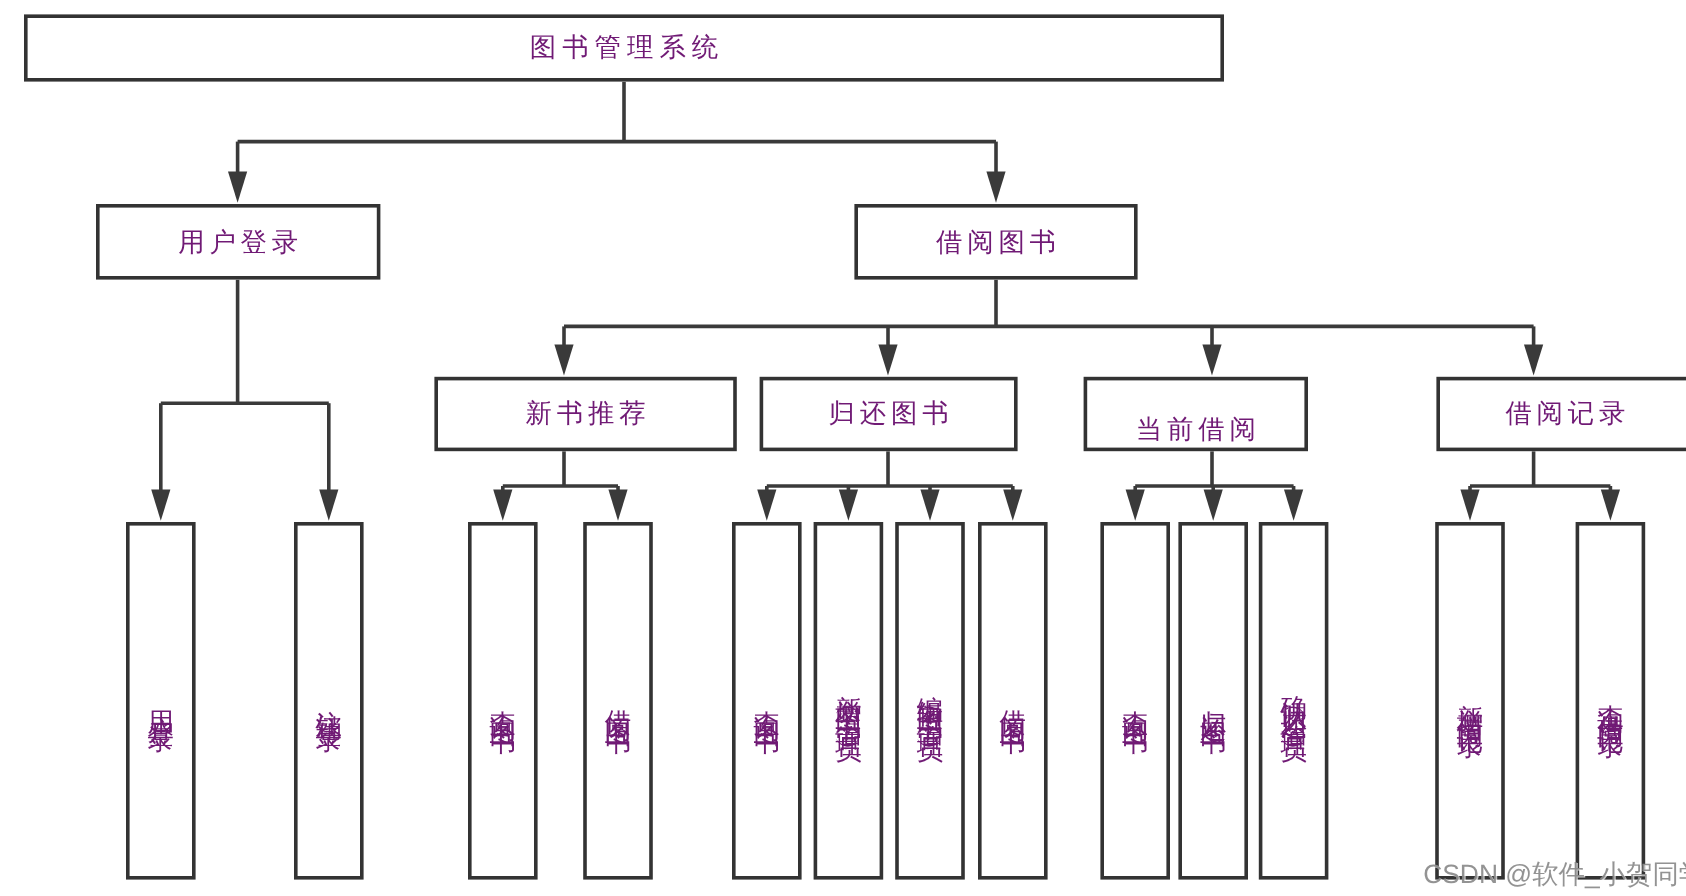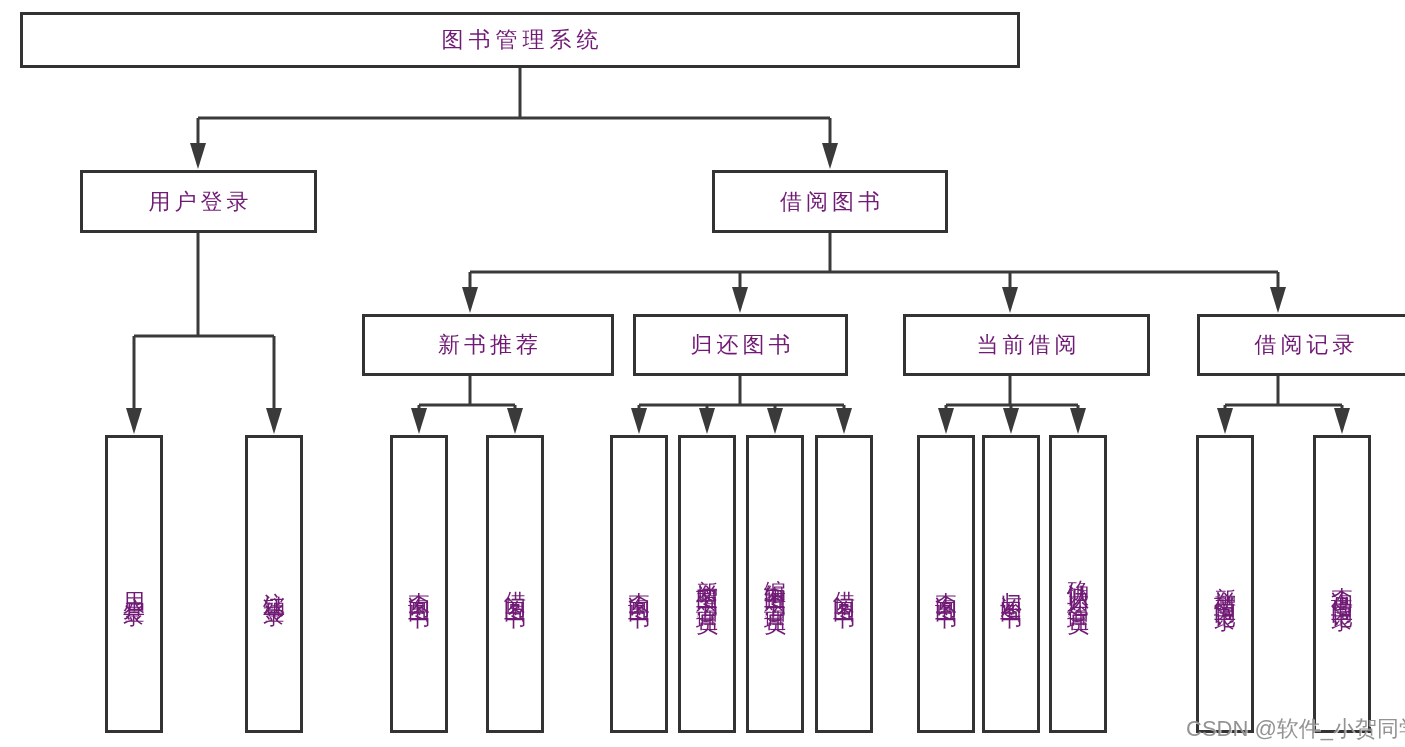--- a/index.html
+++ b/index.html
@@ -97,21 +97,21 @@
   <div class="box" style="left:712px;top:170px;width:236px;height:63px;">
     <span class="hlabel">借阅图书</span>
   </div>
 
   <div class="box" style="left:362px;top:314px;width:252px;height:62px;">
     <span class="hlabel">新书推荐</span>
   </div>
   <div class="box" style="left:633px;top:314px;width:215px;height:62px;">
     <span class="hlabel">归还图书</span>
   </div>
-  <div class="box" style="left:903px;top:314px;width:247px;height:62px;">
+  <div class="box" style="left:903px;top:314px;width:187px;height:62px;align-items:flex-end;">
     <span class="hlabel">当前借阅</span>
   </div>
   <div class="box" style="left:1173px;top:314px;width:215px;height:62px;margin-left:24px;">
     <span class="hlabel">借阅记录</span>
   </div>
 
   <div class="box leaf" style="left:105px;top:435px;width:58px;height:298px;">用户登录</div>
   <div class="box leaf" style="left:245px;top:435px;width:58px;height:298px;">注销登录</div>
 
   <div class="box leaf" style="left:390px;top:435px;width:58px;height:298px;">查询图书</div>

